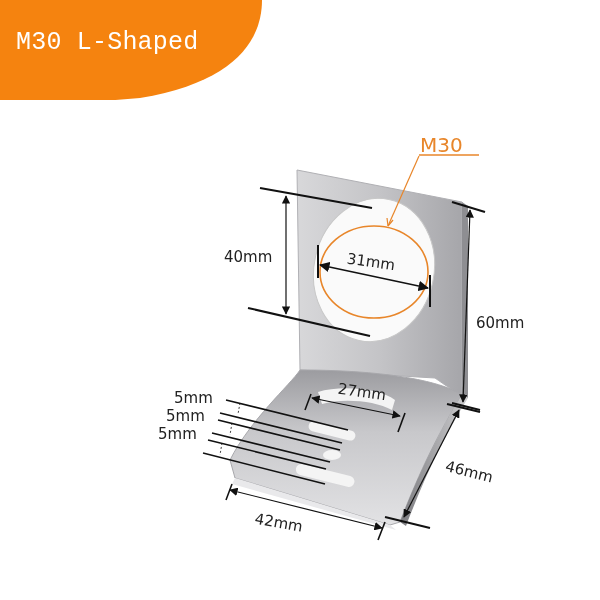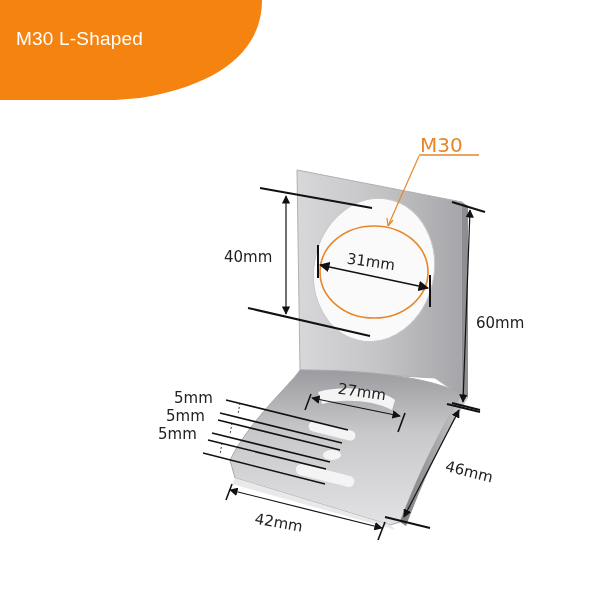--- a/index.html
+++ b/index.html
@@ -1,18 +1,18 @@
 <!DOCTYPE html>
 <html><head>
 <meta charset="utf-8">
 <style>
   html,body{margin:0;padding:0;background:#fff;}
   body{width:600px;height:600px;position:relative;overflow:hidden;font-family:"Liberation Sans",sans-serif;}
   .banner{position:absolute;left:0;top:0;width:600px;height:100px;}
-  .banner-title{position:absolute;left:16px;top:28px;font-size:19px;color:#fff;font-family:Liberation Sans, sans-serif;letter-spacing:0.2px;}
+  .banner-title{position:absolute;left:16px;top:28px;font-size:25px;color:#fff;font-family:Liberation Mono, monospace;letter-spacing:0.2px;}
   svg.diagram{position:absolute;left:0;top:0;width:600px;height:600px;}
   .dim{font-family:"DejaVu Sans",sans-serif;font-size:15px;fill:#222;}
   .m30{font-family:"DejaVu Sans",sans-serif;font-size:20px;fill:#e8862a;}
 </style>
 </head>
 <body>
 
 <svg class="banner" viewBox="0 0 600 100">
   <path d="M0 0 H262 C262 40 235 82 140 98 C90 103 40 102 0 100 Z" fill="#f5830f"></path>
 </svg>

